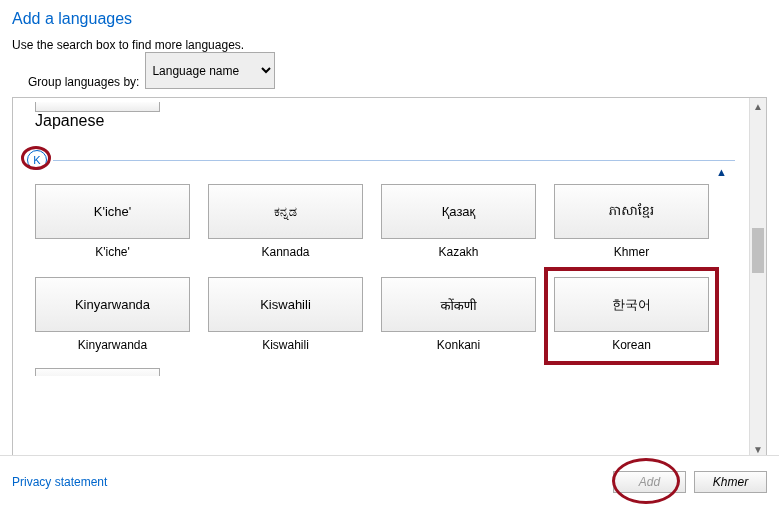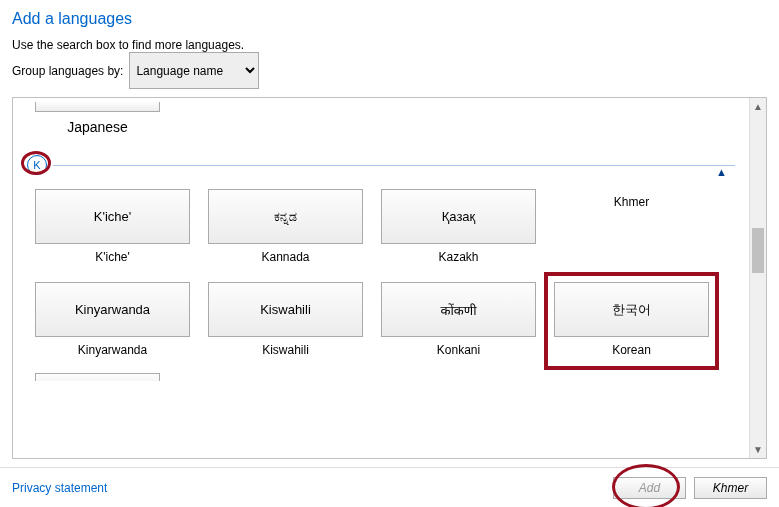--- a/index.html
+++ b/index.html
@@ -21,23 +21,24 @@
     color: #0066cc;
     font-size: 16px;
     font-weight: 400;
     margin-bottom: 10px;
   }
   .subtitle {
     font-size: 12px;
   }
   .group-row {
     display: flex;
-    align-items: center;
+    align-items: flex-end;
     gap: 6px;
     margin-bottom: 6px;
+    margin-left: 16px;
   }
   select {
     font-family: inherit;
     font-size: 12px;
     padding: 1px 2px;
     width: 130px;
     height: 37px;
     border: 1px solid #aaa;
     background: #eee;
   }
@@ -94,23 +95,23 @@
     height: 10px;
     border: 1px solid #aaa;
     border-top: none;
     background: linear-gradient(to bottom, #fdfdfd, #ededed);
     margin-left: 8px;
     margin-bottom: 0;
   }
   .partial-label {
     margin-left: 8px;
     width: 125px;
-    text-align: center;
-    font-size: 14px;
-    padding-top: 7px;
+    text-align: left;
+    font-size: 16px;
+    padding-top: 0;
   }
   .letter-row {
     display: flex;
     align-items: center;
     margin: 20px 0 14px 0;
     position: relative;
   }
   .letter-badge {
     width: 20px;
     height: 20px;
@@ -174,21 +175,21 @@
     border: 4px solid #9a0e1f;
     left: -10px;
     top: -10px;
     width: 175px;
     height: 98px;
     pointer-events: none;
   }
   .footer {
     position: absolute;
     left: 0; right: 0; bottom: 0;
-    height: 40px;
+    height: 52px;
     border-top: 1px solid #ddd;
     background: #fff;
     display: flex;
     align-items: center;
     padding: 16px 12px;
   }
   .privacy {
     color: #0066cc;
     font-size: 12px;
     cursor: pointer;
@@ -265,20 +266,21 @@
       </div>
       <div class="tile-cell">
         <div class="tile">ಕನ್ನಡ</div>
         <div class="tile-label">Kannada</div>
       </div>
       <div class="tile-cell">
         <div class="tile">Қазақ</div>
         <div class="tile-label">Kazakh</div>
       </div>
       <div class="tile-cell">
+        <div class="tile">ភាសាខ្មែរ</div>
         <div class="tile-label">Khmer</div>
       </div>
       <div class="tile-cell">
         <div class="tile">Kinyarwanda</div>
         <div class="tile-label">Kinyarwanda</div>
       </div>
       <div class="tile-cell">
         <div class="tile">Kiswahili</div>
         <div class="tile-label">Kiswahili</div>
       </div>

